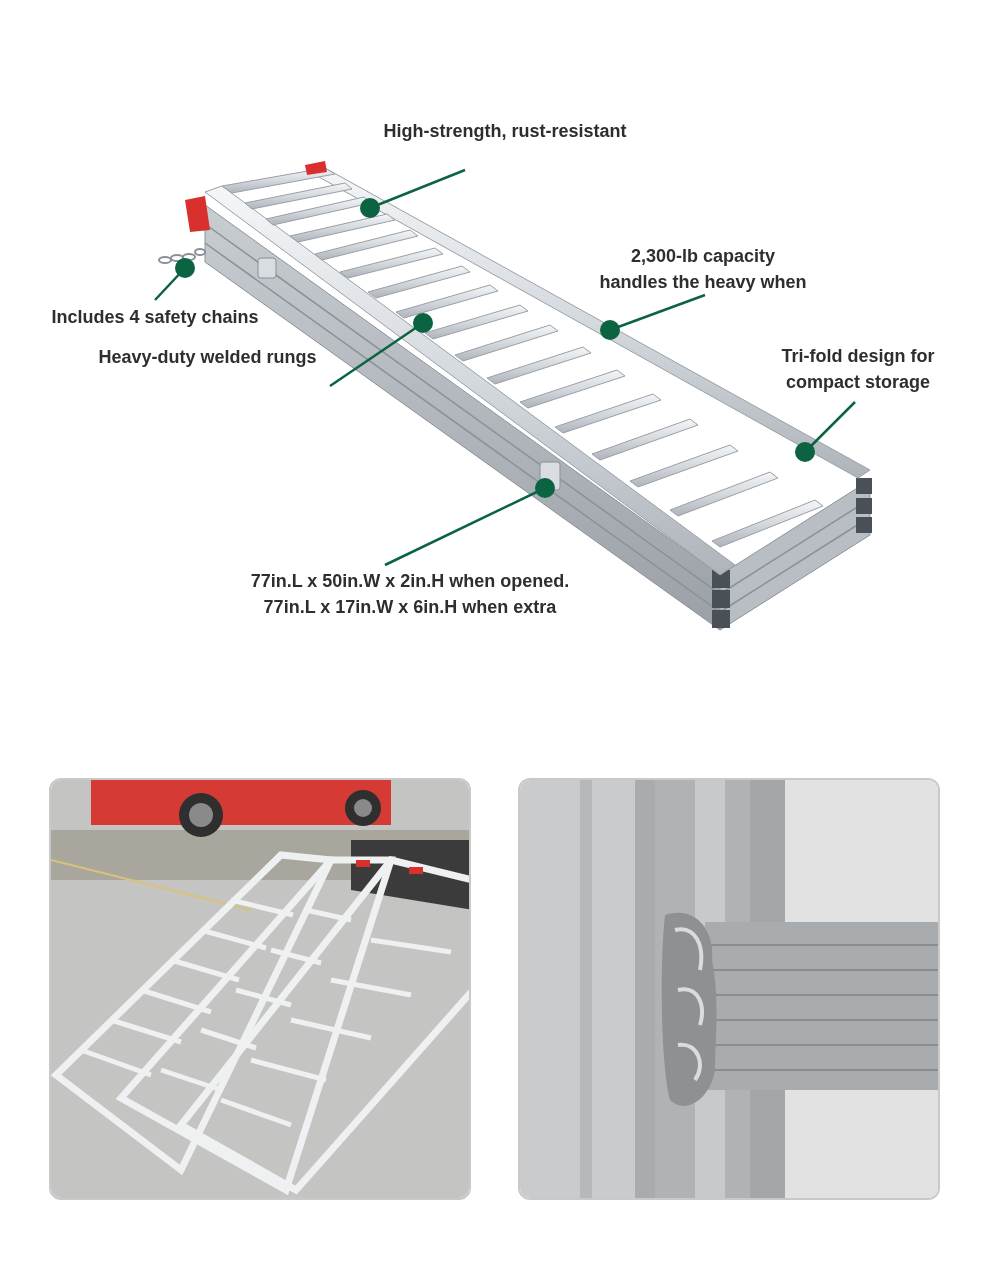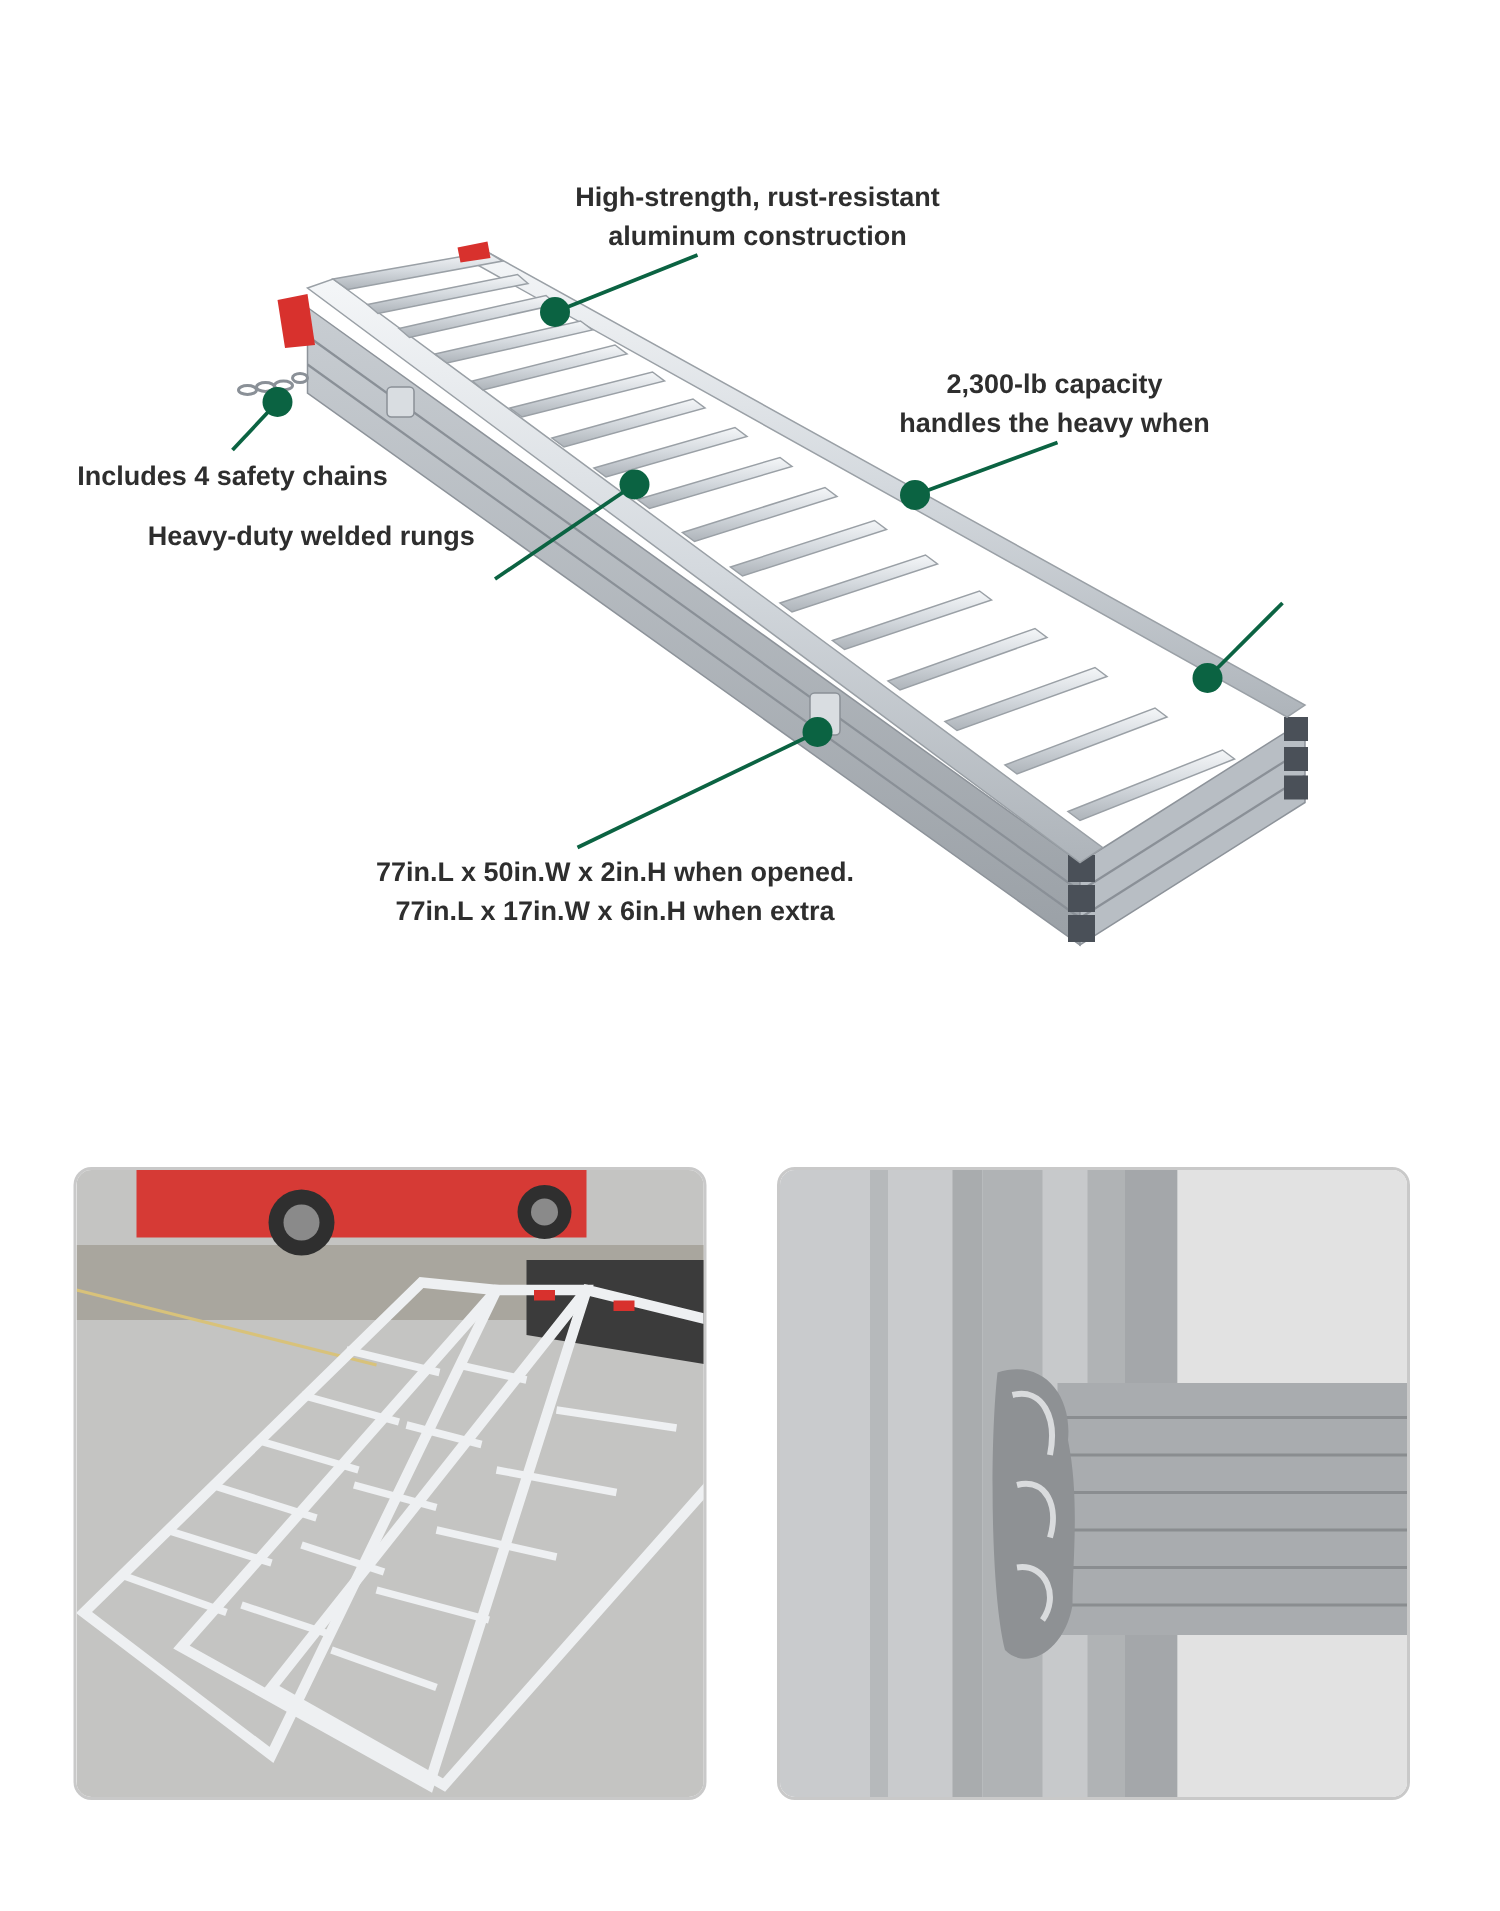--- a/index.html
+++ b/index.html
@@ -94,28 +94,31 @@
       <circle cx="610" cy="330" r="10"></circle>
       <circle cx="185" cy="268" r="10"></circle>
       <circle cx="805" cy="452" r="10"></circle>
       <circle cx="423" cy="323" r="10"></circle>
       <circle cx="545" cy="488" r="10"></circle>
     </g>
   </svg>
 
   <div class="callout" style="left:355px; top:118px; width:300px;">
     <span>High-strength, rust-resistant</span>
-    <span>aluminum construction</span>
   </div>
   <div class="callout" style="left:578px; top:243px; width:250px;">
     <span>2,300-lb capacity</span>
     <span>handles the heavy when</span>
   </div>
   <div class="callout" style="left:30px; top:304px; width:250px;">
     <span>Includes 4 safety chains</span>
+  </div>
+  <div class="callout" style="left:758px; top:343px; width:200px;">
+    <span>Tri-fold design for</span>
+    <span>compact storage</span>
   </div>
   <div class="callout" style="left:75px; top:344px; width:265px;">
     <span>Heavy-duty welded rungs</span>
   </div>
   <div class="callout" style="left:210px; top:568px; width:400px;">
     <span>77in.L x 50in.W x 2in.H when opened.</span>
     <span>77in.L x 17in.W x 6in.H when extra</span>
   </div>
 </div>
 

